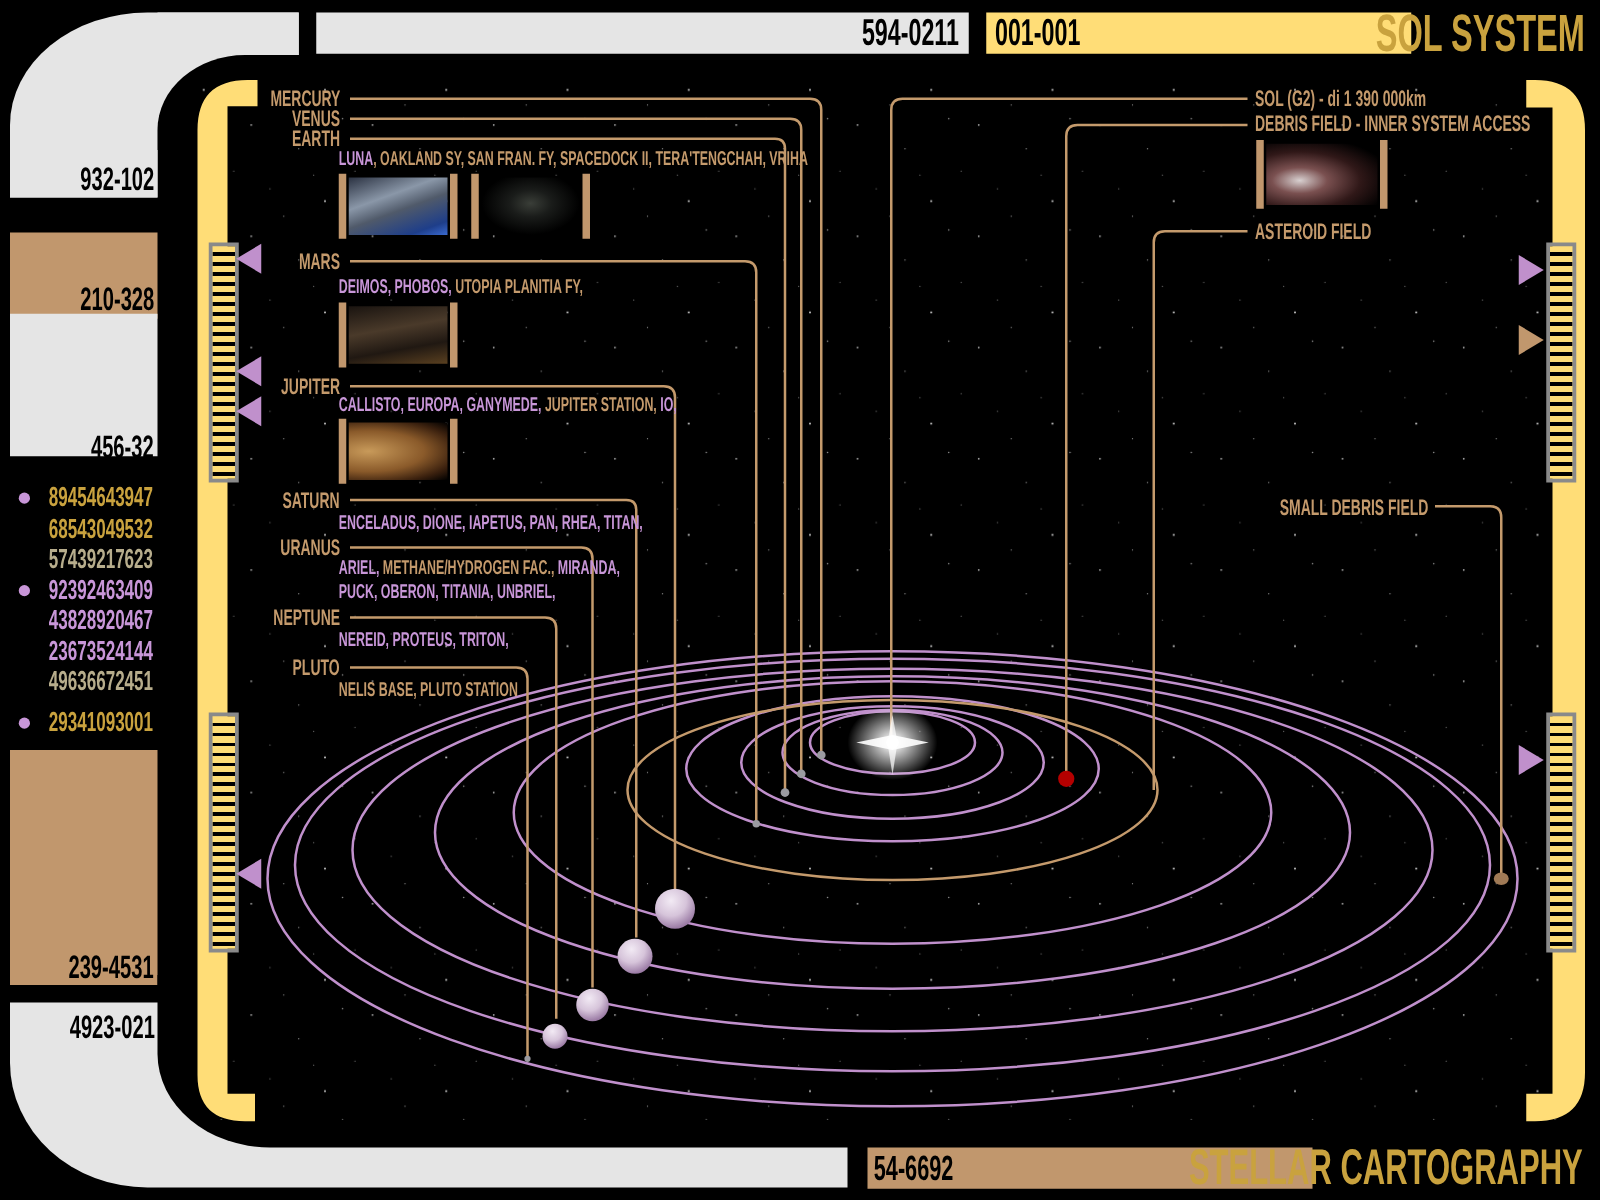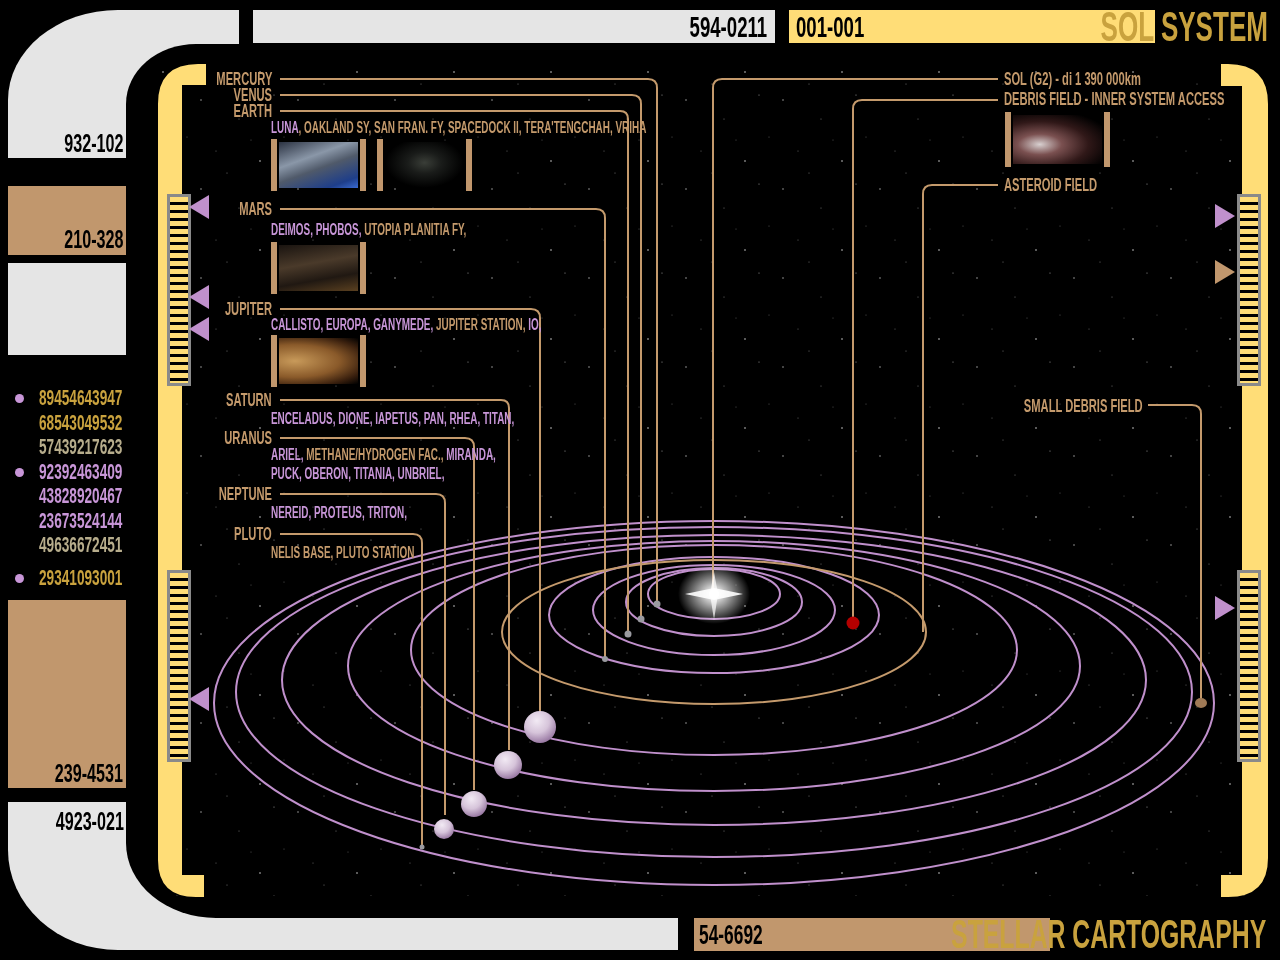--- a/index.html
+++ b/index.html
@@ -31,32 +31,32 @@
 </head>
 <body>
 
 <div class="abs violet" style="left:8px;top:10px;width:231px;height:148px;border-top-left-radius:110px 90px;"></div>
 <div class="abs" style="left:126px;top:44px;width:140px;height:120px;background:#000;border-top-left-radius:70px 60px;"></div>
 <div class="abs violet" style="left:126px;top:10px;width:113px;height:34px;"></div>
 
 <div class="abs violet" style="left:253px;top:10px;width:522px;height:33px;">
   <span class="lbl r blk" style="right:8px;top:2px;font-size:30px;line-height:30px;">594-0211</span>
 </div>
-<div class="abs yellow" style="left:789px;top:10px;width:340px;height:33px;padding-left:26px;">
+<div class="abs yellow" style="left:789px;top:10px;width:340px;height:33px;">
   <span class="lbl blk" style="left:7px;top:2px;font-size:30px;line-height:30px;">001-001</span>
 </div>
 <div class="lbl r gold" style="right:12px;top:6px;font-size:42px;line-height:42px;">SOL SYSTEM</div>
 
 <div class="sidebox violet" style="top:120px;height:38px;">
   <span class="code lbl r blk" style="right:3px;top:10px;bottom:auto;">932-102</span>
 </div>
 <div class="sidebox tanbg" style="top:186px;height:69px;">
   <span class="code lbl r blk" style="right:3px;top:40px;bottom:auto;">210-328</span>
 </div>
-<div class="sidebox violet" style="top:263px;height:92px;">
+<div class="sidebox violet" style="top:251px;height:114px;">
   <span class="code lbl r blk" style="right:3px;top:93px;bottom:auto;">456-32</span>
 </div>
 
 <div class="numlist">
   <div class="numrow">
       <span class="dot"></span>
       <span class="val lbl gold" style="left:27px;">89454643947</span>
     </div>
   <div class="numrow">
       <span class="val lbl gold" style="left:27px;">68543049532</span>

